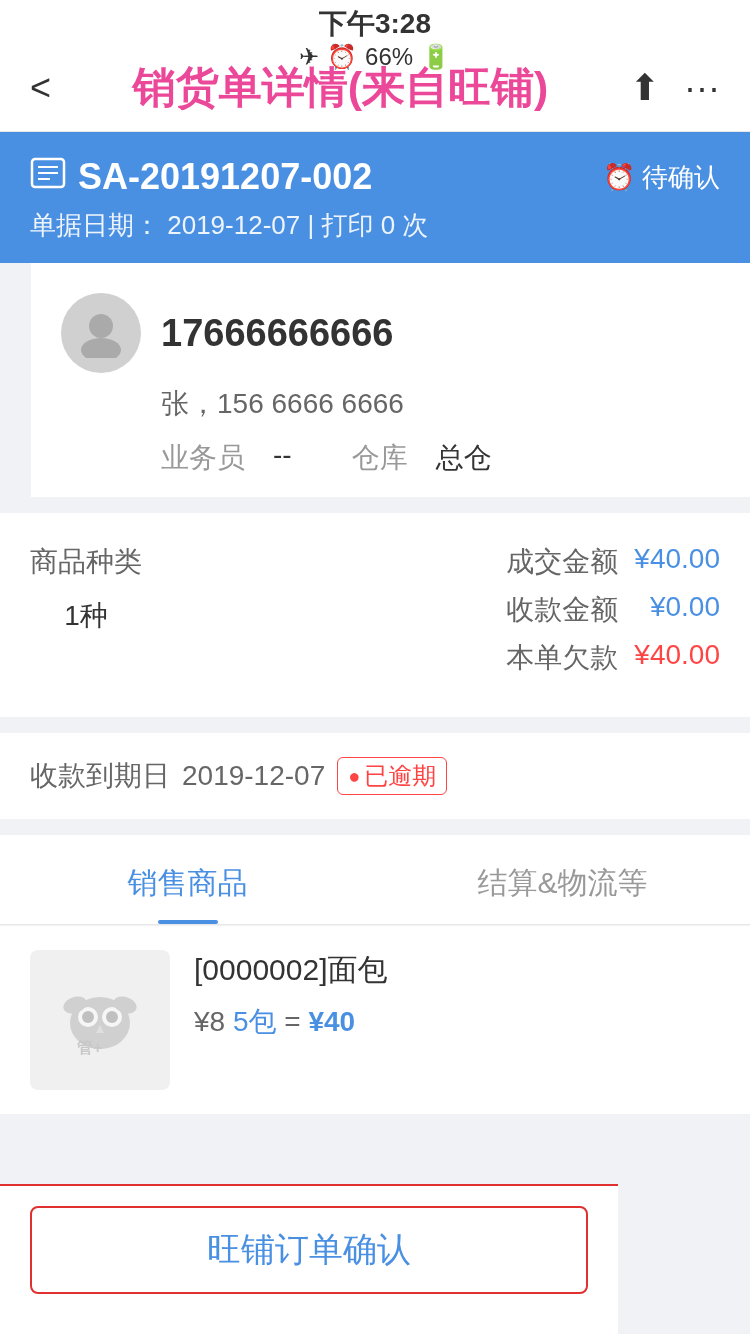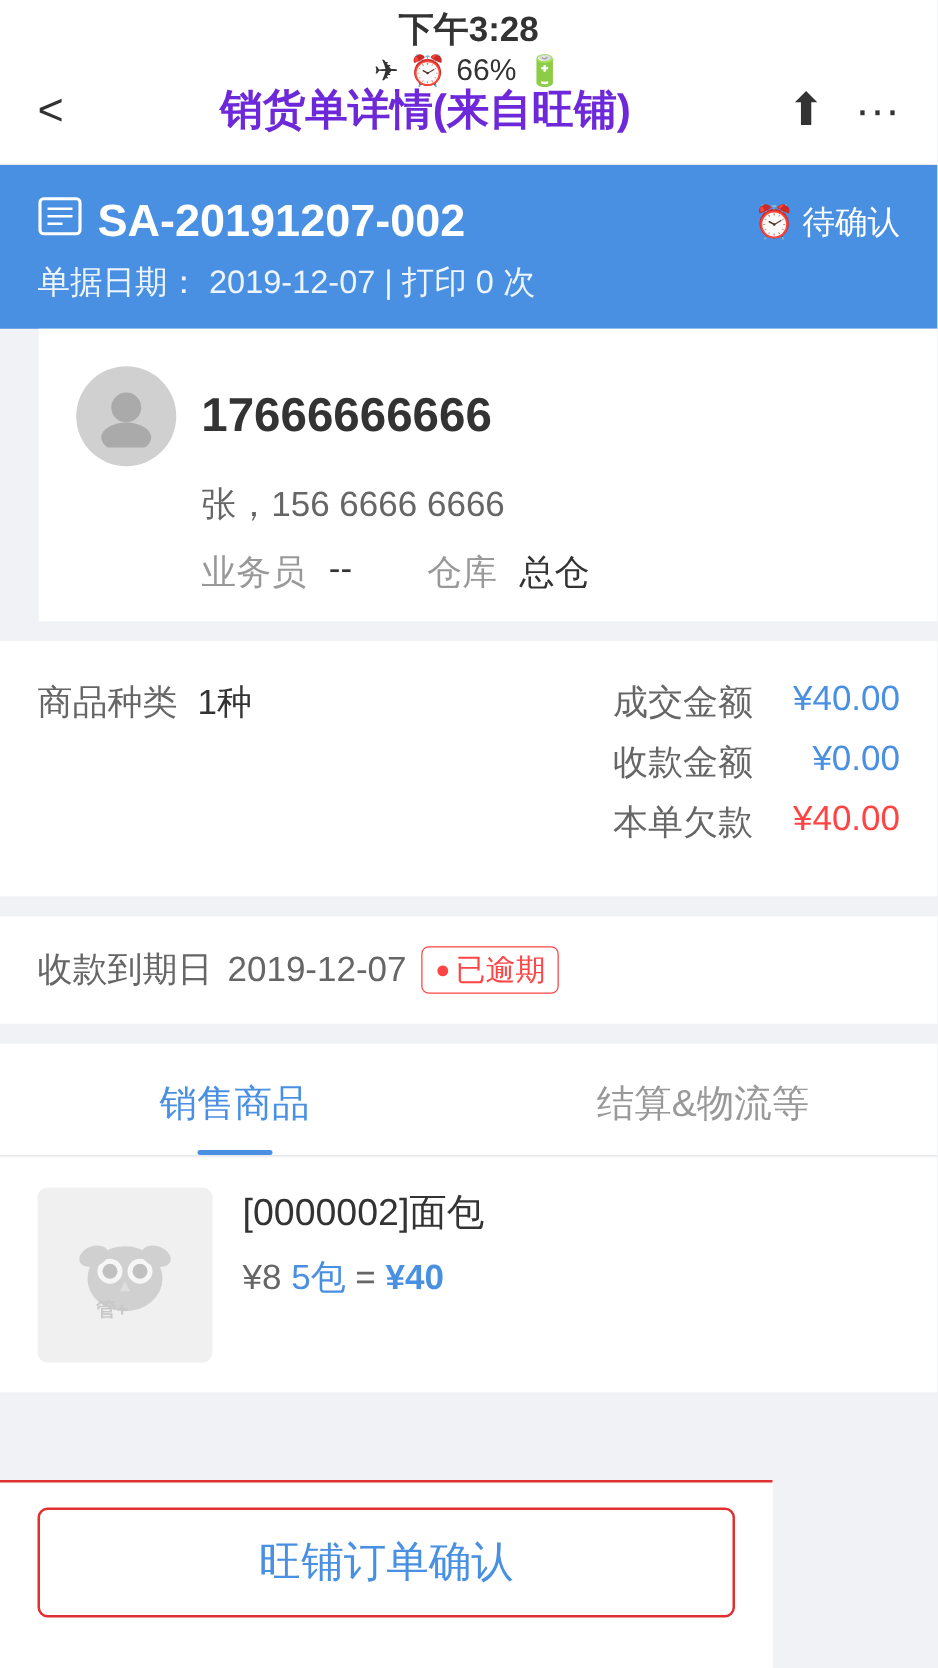--- a/index.html
+++ b/index.html
@@ -36,23 +36,23 @@
       width: 750px;
       height: 88px;
       background: #fff;
       display: flex;
       align-items: center;
       justify-content: space-between;
       padding: 0 30px;
       border-bottom: 1px solid #e8e8e8;
     }
     .nav-title {
-      font-size: 34px;
+      font-size: 43px;
       font-weight: 600;
-      color: #6d28d9;
+      color: #ec4899;
       text-align: center;
     }
     .nav-icons { display: flex; align-items: center; gap: 24px; }
     .nav-icon { font-size: 36px; color: #333; }
 
     
     .order-header {
       background: #4A90E2;
       padding: 24px 30px 20px;
       margin-bottom: 0;
@@ -119,39 +119,39 @@
       margin-bottom: 16px;
       padding-left: 100px;
     }
     .customer-meta {
       display: flex;
       gap: 60px;
       font-size: 28px;
       color: #666;
       padding-left: 100px;
     }
-    .meta-item { display: flex; gap: 18px; }
+    .meta-item { display: flex; gap: 28px; }
     .meta-label { color: #999; }
     .meta-value { color: #333; }
 
     
     .summary-section {
       background: #fff;
       padding: 30px;
       margin-bottom: 16px;
       display: flex;
       justify-content: space-between;
       align-items: flex-start;
     }
     .summary-left { }
     .summary-right { text-align: right; }
     .summary-item {
       display: flex;
       justify-content: space-between;
-      gap: 32px;
+      gap: 16px;
       margin-bottom: 10px;
       font-size: 28px;
     }
     .summary-label { color: #666; }
     .summary-value-blue { color: #4A90E2; }
     .summary-value-red { color: #FF4444; }
 
     
     .due-section {
       background: #fff;
@@ -340,21 +340,21 @@
     </div>
     <div class="meta-item">
       <span class="meta-label">仓库</span>
       <span class="meta-value">总仓</span>
     </div>
   </div>
 </div>
 
 <div class="summary-section">
   <div class="summary-left">
-    <div style="font-size:28px;color:#666;display:flex;gap:16px;align-items:center;">
+    <div style="font-size:28px;color:#666;display:flex;gap:16px;align-items:center;flex-direction:column;">
       <span>商品种类</span>
       <span style="color:#333;font-weight:500;">1种</span>
     </div>
   </div>
   <div class="summary-right">
     <div class="summary-item">
       <span class="summary-label">成交金额</span>
       <span class="summary-value-blue">¥40.00</span>
     </div>
     <div class="summary-item">

